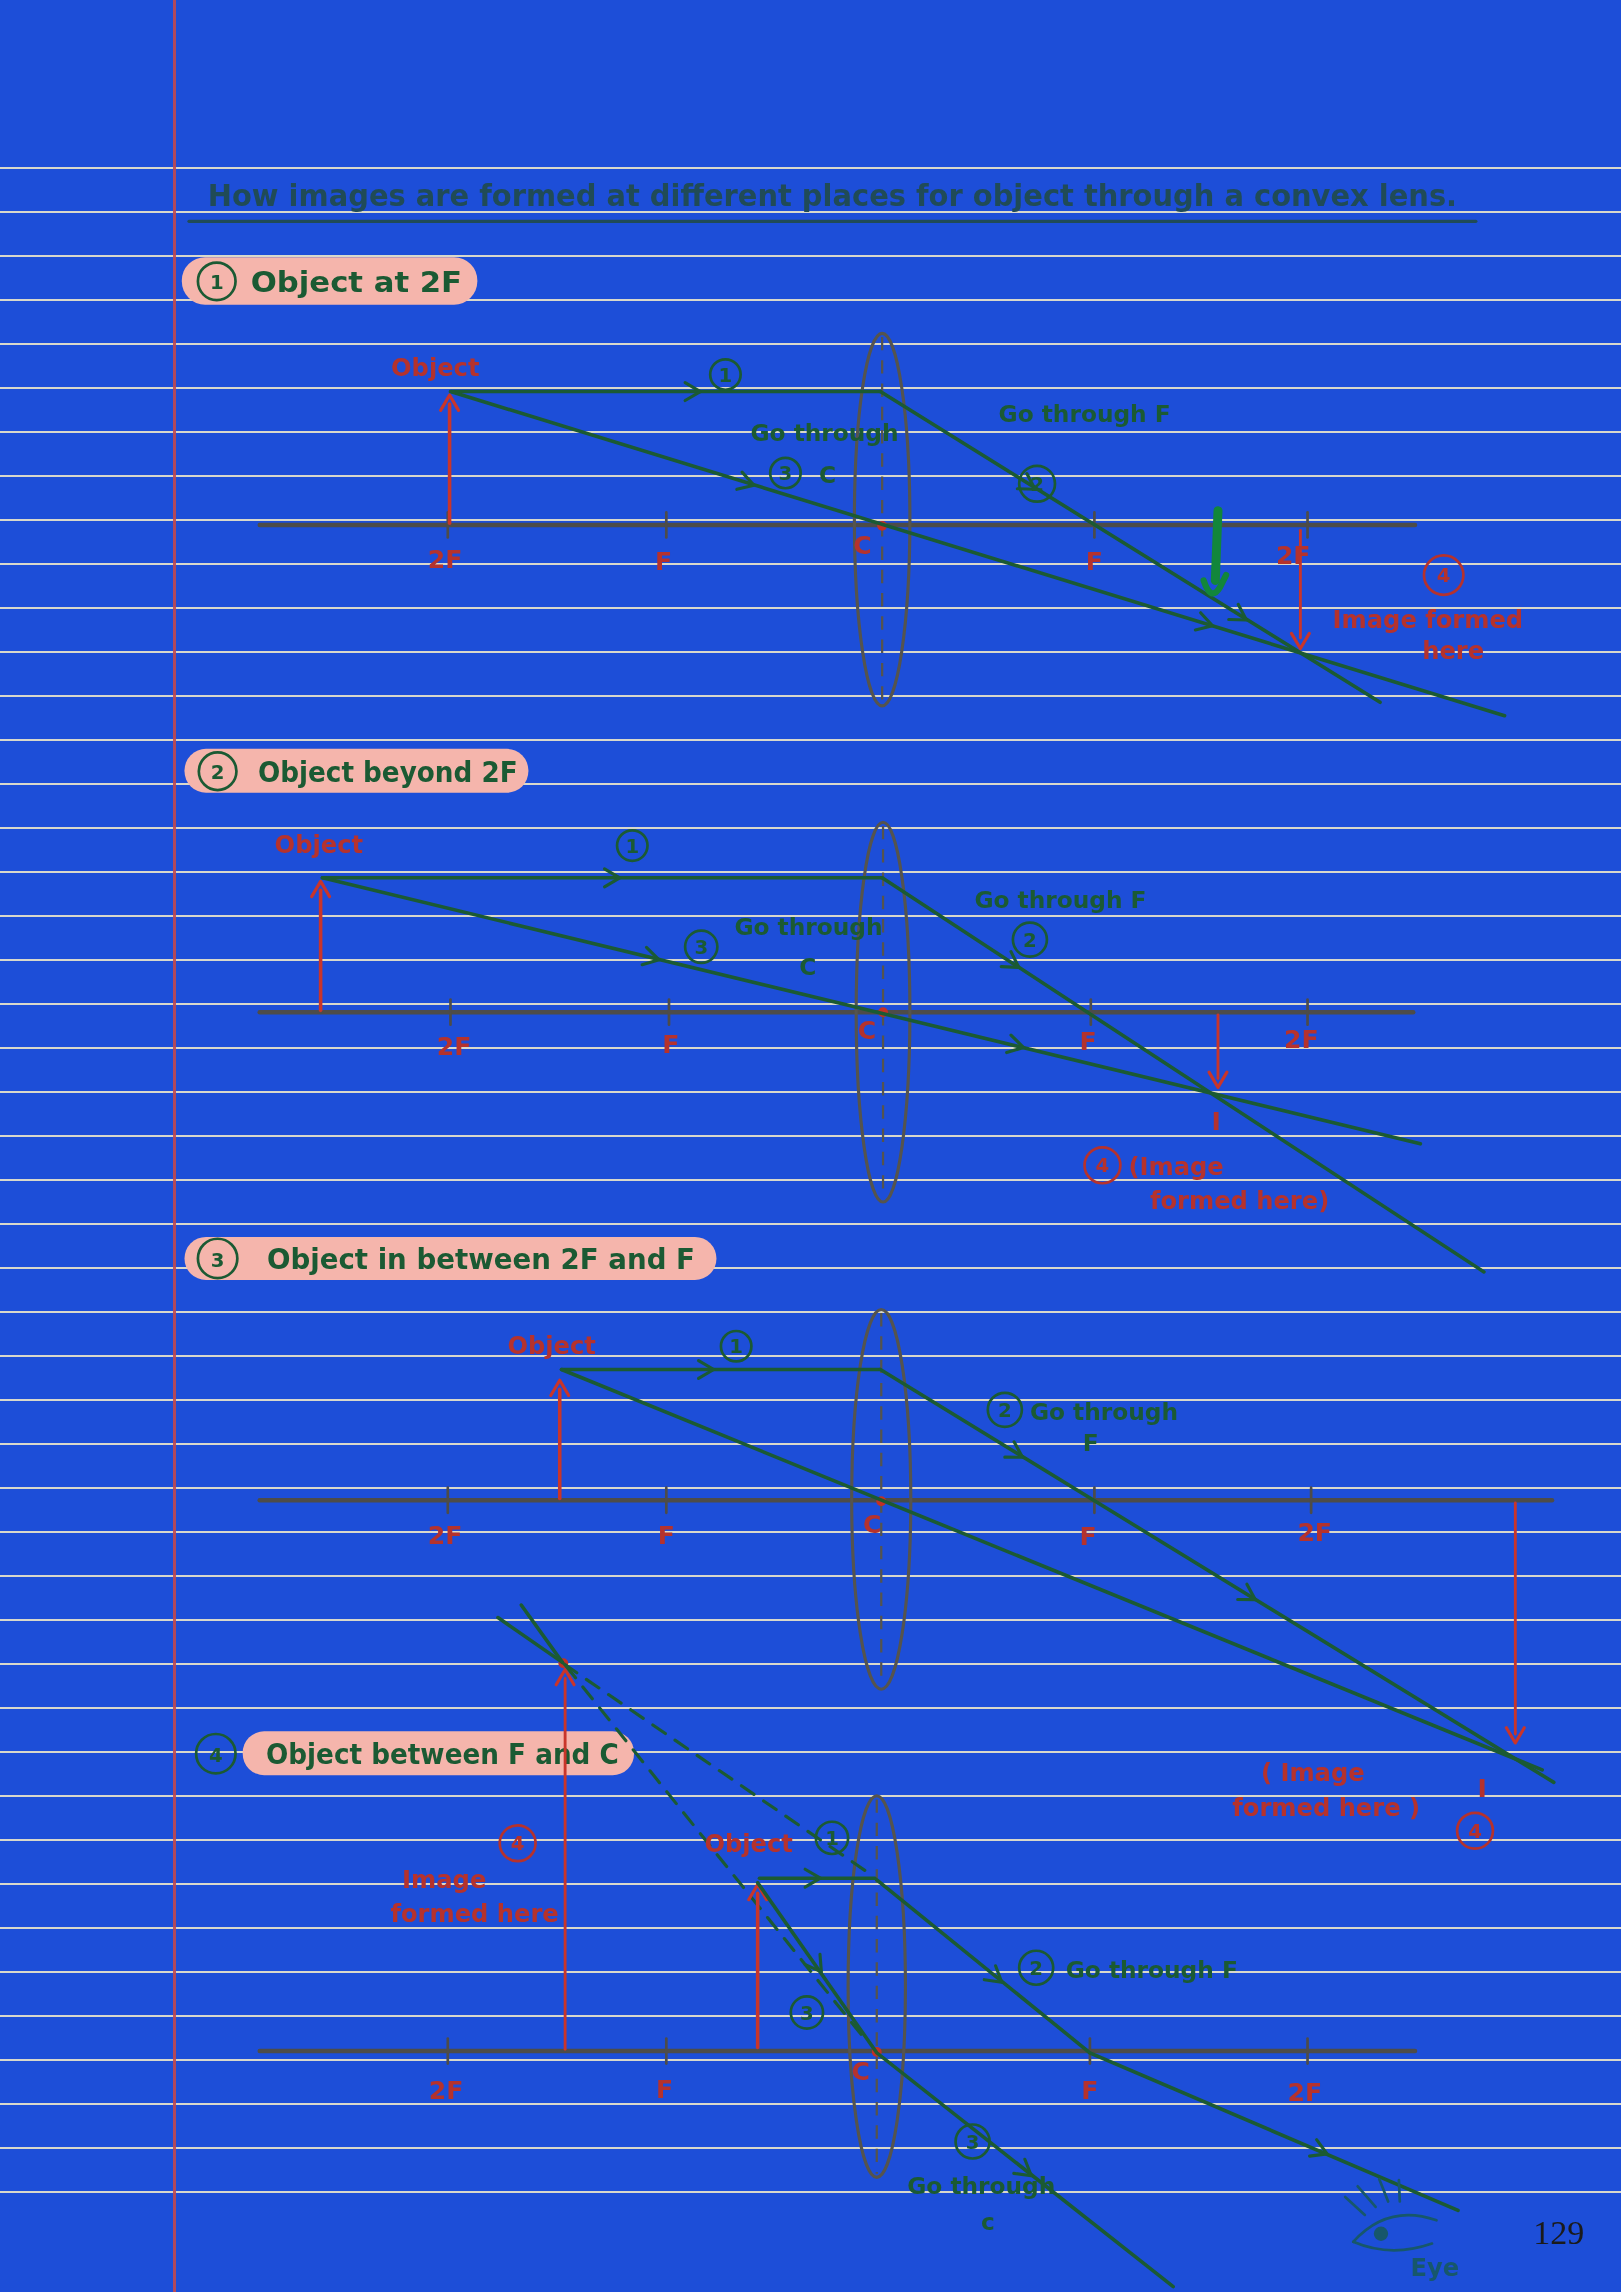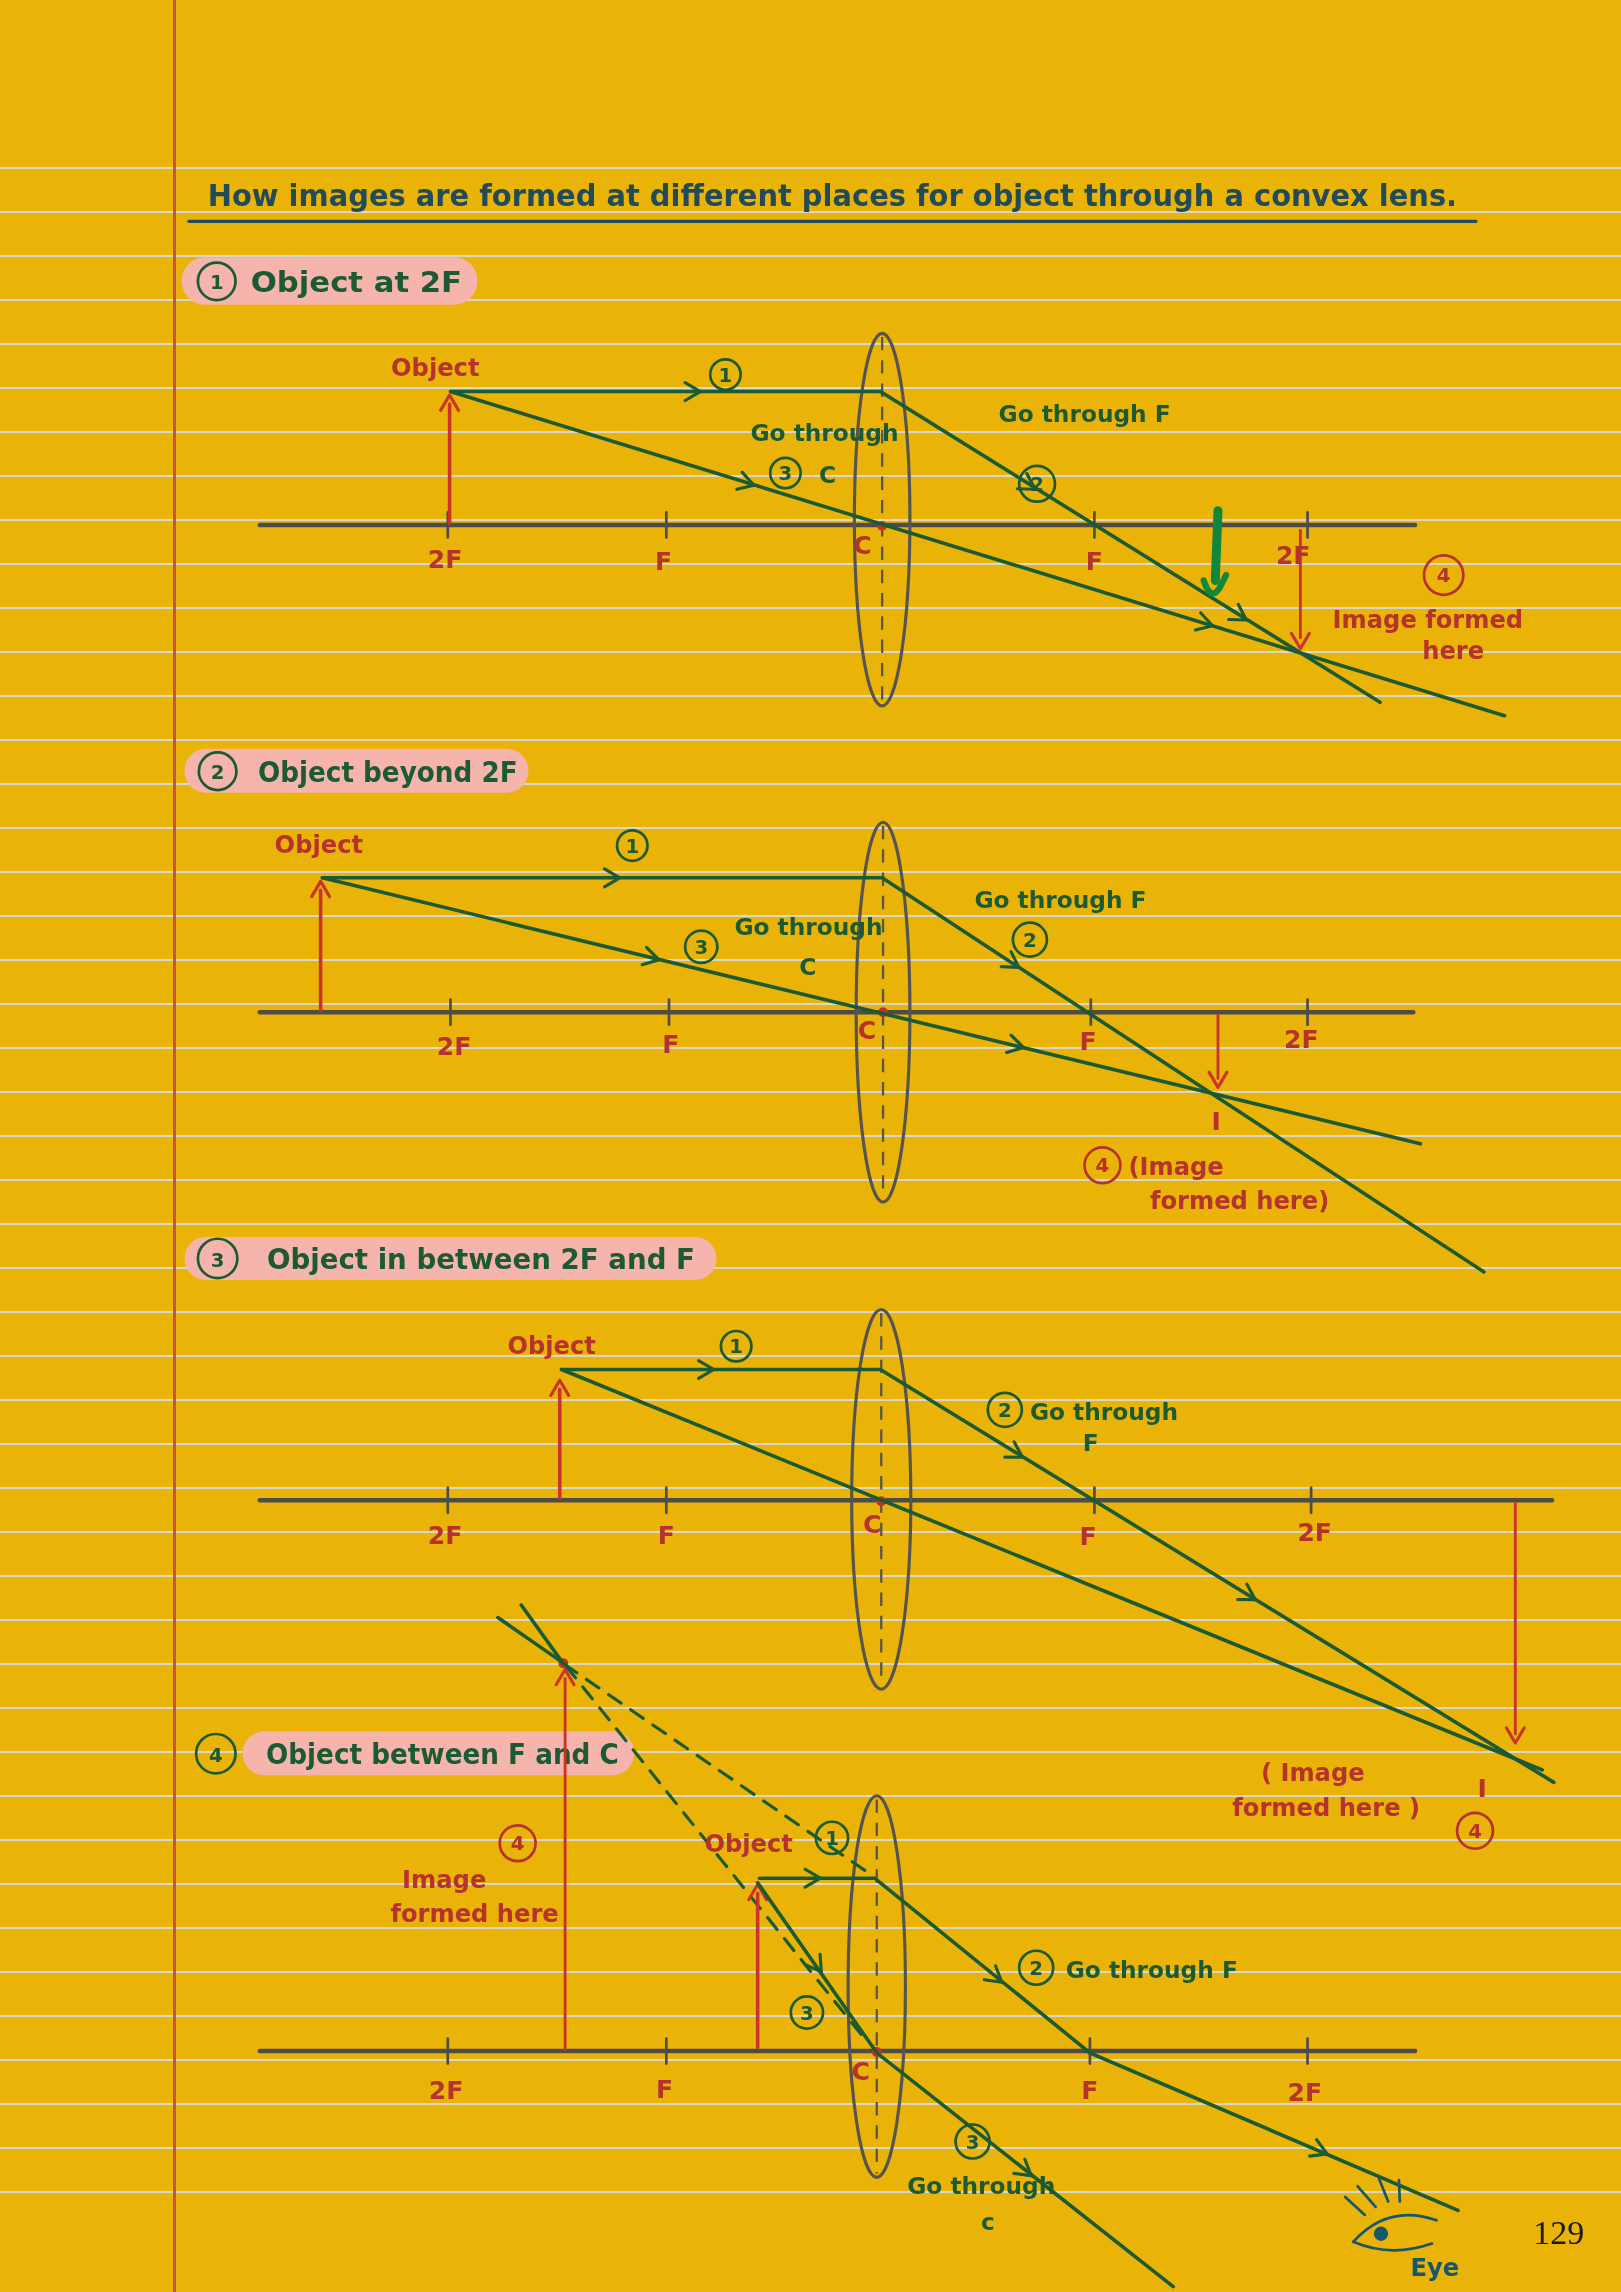--- a/index.html
+++ b/index.html
@@ -1,16 +1,16 @@
 <!DOCTYPE html>
 <html style="font-size:14.3px"><head>
 <meta charset="utf-8">
 <style>
   html,body{margin:0;padding:0;background:#e8e5d8;}
-  .page{position:relative;width:1621px;height:2293px;background:#eab308;overflow:hidden;
+  .page{position:relative;width:1621px;height:2293px;background:#1d4ed8;overflow:hidden;
         font-family:"DejaVu Sans",sans-serif;}
   .rules{position:absolute;left:0;top:167px;width:1621px;height:2040px;
          background:repeating-linear-gradient(to bottom,#d8d8cc 0 1.8px,transparent 1.8px 44px);}
   .margin-line{position:absolute;left:173px;top:0;width:2.7px;height:2293px;background:#c2494e;opacity:.9;}
   svg{position:absolute;left:0;top:0;}
   text{font-family:"DejaVu Sans",sans-serif;}
   .title-text{fill:#204b57;font-size:33px;font-weight:bold;}
   .underline{stroke:#204b57;stroke-width:3.5;stroke-linecap:round;}
   .pill{fill:#f5b5ac;}
   .head-text{fill:#1b5a33;font-size:31px;font-weight:bold;}

